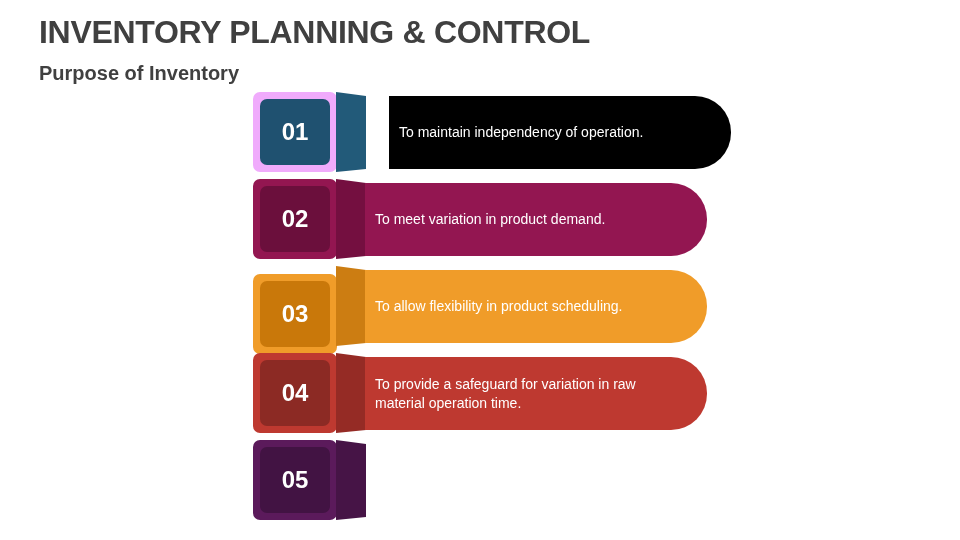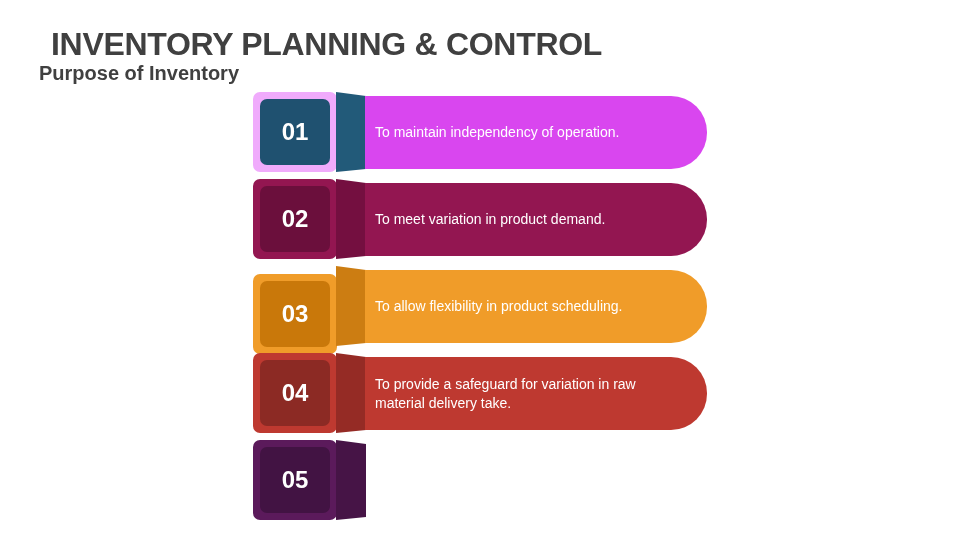--- a/index.html
+++ b/index.html
@@ -1,17 +1,17 @@
 <!DOCTYPE html>
 <html><head>
 <meta charset="utf-8">
 <style>
   html,body{margin:0;padding:0;}
   body{width:960px;height:540px;background:#ffffff;position:relative;overflow:hidden;font-family:"Liberation Sans","DejaVu Sans",sans-serif;}
-  .title{position:absolute;left:39px;top:14px;font-size:32px;font-weight:bold;color:#404040;letter-spacing:-0.3px;margin:12px;}
+  .title{position:absolute;left:39px;top:14px;font-size:32px;font-weight:bold;color:#404040;letter-spacing:-0.3px;margin:0;}
   .subtitle{position:absolute;left:39px;top:62px;font-size:20px;color:#404040;margin:0;}
   .row{position:absolute;left:253px;width:454px;height:80px;}
   .outer{position:absolute;left:0;top:0;width:84px;height:80px;border-radius:7px;}
   .inner{position:absolute;left:7px;top:7px;width:70px;height:66px;border-radius:7px;display:flex;align-items:center;justify-content:center;color:#fff;font-weight:bold;font-size:24px;}
   .wedge{position:absolute;left:83px;top:0;width:30px;height:80px;}
   .band{position:absolute;left:112px;top:4px;width:342px;height:73px;border-radius:0 36px 36px 0;display:flex;align-items:center;}
   .band-text{color:#fff;font-size:14px;line-height:19px;padding-left:10px;max-width:290px;}
 </style>
 </head>
 <body>
@@ -19,21 +19,21 @@
 <h1 class="title">INVENTORY PLANNING &amp; CONTROL</h1>
 <h2 class="subtitle">Purpose of Inventory</h2>
 
 <div class="row" style="top:92px;">
   <div class="outer" style="background:#f0abfc;">
     <div class="inner" style="background:#1F5170;">01</div>
   </div>
   <svg class="wedge" viewBox="0 0 30 80" preserveAspectRatio="none">
       <polygon points="0,0 30,4 30,77 0,80" fill="#225A79"></polygon>
     </svg>
-  <div class="band" style="background:#d946ef;">
+  <div class="band" style="background:#000000;margin-left:24px;">
     <div class="band-text">To maintain independency of operation.</div>
   </div>
 </div>
 
 <div class="row" style="top:179px;">
   <div class="outer" style="background:#931651;">
     <div class="inner" style="background:#6B0F3C;">02</div>
   </div>
   <svg class="wedge" viewBox="0 0 30 80" preserveAspectRatio="none">
       <polygon points="0,0 30,4 30,77 0,80" fill="#740F40"></polygon>
@@ -56,21 +56,21 @@
 </div>
 
 <div class="row" style="top:353px;">
   <div class="outer" style="background:#BE3930;">
     <div class="inner" style="background:#8C2A24;border-radius:7px;">04</div>
   </div>
   <svg class="wedge" viewBox="0 0 30 80" preserveAspectRatio="none">
       <polygon points="0,0 30,4 30,77 0,80" fill="#952B25"></polygon>
     </svg>
   <div class="band" style="background:#BE3930;">
-    <div class="band-text">To provide a safeguard for variation in raw material delivery take.</div>
+    <div class="band-text">To provide a safeguard for variation in raw material operation time.</div>
   </div>
 </div>
 
 <div class="row" style="top:440px;">
   <div class="outer" style="background:#5B1A5B;">
     <div class="inner" style="background:#421343;">05</div>
   </div>
   <svg class="wedge" viewBox="0 0 30 80" preserveAspectRatio="none">
       <polygon points="0,0 30,4 30,77 0,80" fill="#461446"></polygon>
     </svg>

